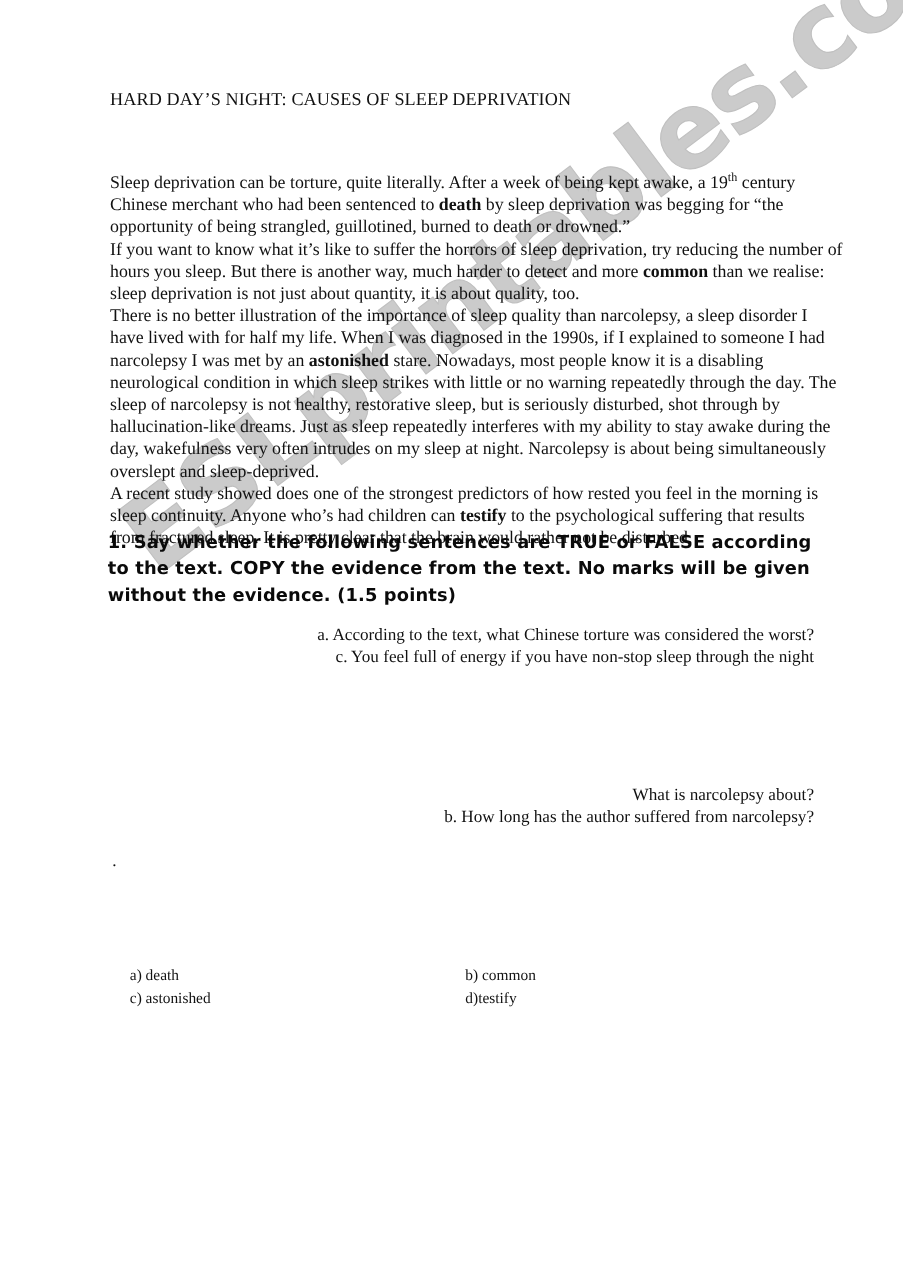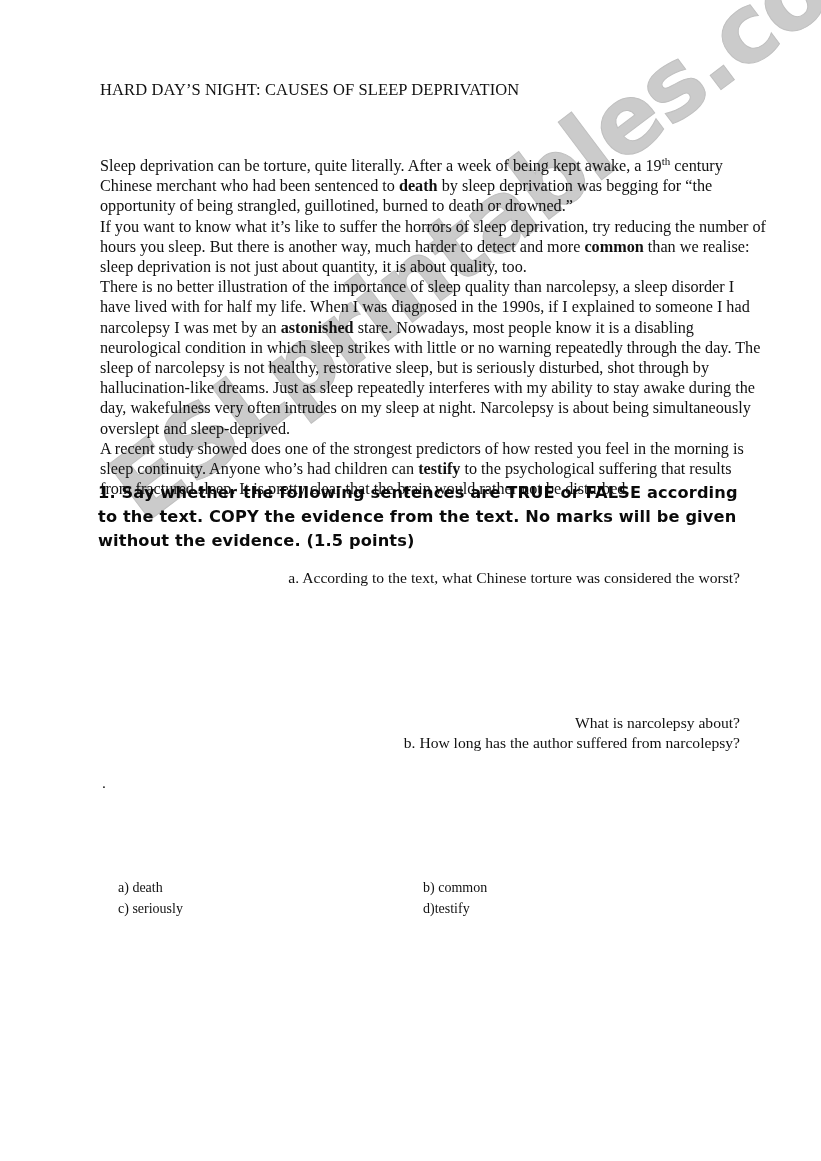--- a/index.html
+++ b/index.html
@@ -133,34 +133,35 @@
 
       <p><span>There is no better illustration of the importance of sleep quality than narcolepsy, a sleep disorder I have lived with for half my life. When I was diagnosed in the 1990s, if I explained to someone I had narcolepsy I was met by an </span><b>astonished</b><span> stare. Nowadays, most people know it is a disabling neurological condition in which sleep strikes with little or no warning repeatedly through the day. The sleep of narcolepsy is not healthy, restorative sleep, but is seriously disturbed, shot through by hallucination-like dreams. Just as sleep repeatedly interferes with my ability to stay awake during the day, wakefulness very often intrudes on my sleep at night. Narcolepsy is about being simultaneously overslept and sleep-deprived.</span></p>
 
       <p><span>A recent study showed does one of the strongest predictors of how rested you feel in the morning is sleep continuity. Anyone who’s had children can </span><b>testify</b><span> to the psychological suffering that results from fractured sleep. It is pretty clear that the brain would rather not be disturbed.</span></p>
     </div>
 
     <div class="q-head" style="left:80px; top:481px; width:654px;"> 1. Say whether the following sentences are TRUE or FALSE according to the text. COPY the evidence from the text. No marks will be given without the evidence. (1.5 points)</div>
 
     <div class="sub-list" style="left:82px; top:568px; width:640px;">
       <span class="itm">a. According to the text, what Chinese torture was considered the worst?</span>
+      <span class="itm ind">c. You feel full of energy if you have non-stop sleep through the night</span>
     </div>
 
 
     <div class="sub-list" style="left:82px; top:713px; width:640px;">
       <span class="itm">What is narcolepsy about?</span>
       <span class="itm ind">b. How long has the author suffered from narcolepsy?</span>
     </div>
 
     <div class="dot-line" style="left:84px; top:775px;">.</div>
 
 
     <div class="word-grid" style="left:100px; top:878px; width:600px;">
       <span class="row">
         <span class="col-a">a) death</span><span>b) common</span>
       </span>
       <span class="row">
-        <span class="col-a">c) seriously</span><span>d)testify</span>
+        <span class="col-a">c) astonished</span><span>d)testify</span>
       </span>
     </div>
 
   </div>
 </div>
 
 </body></html>

